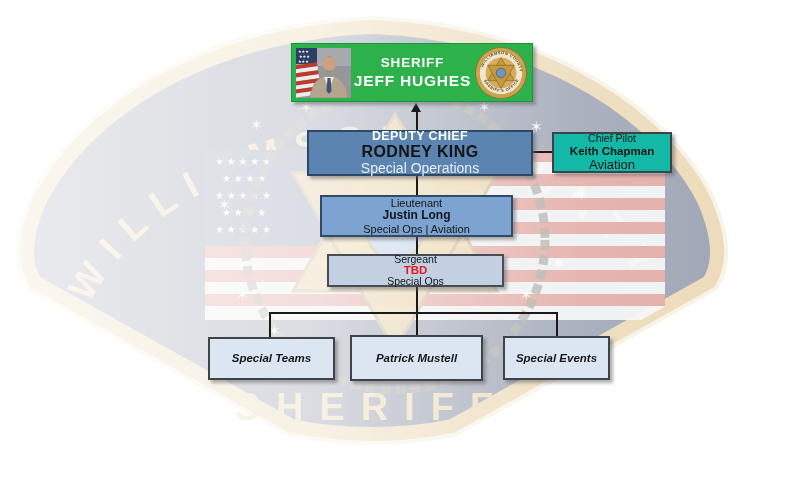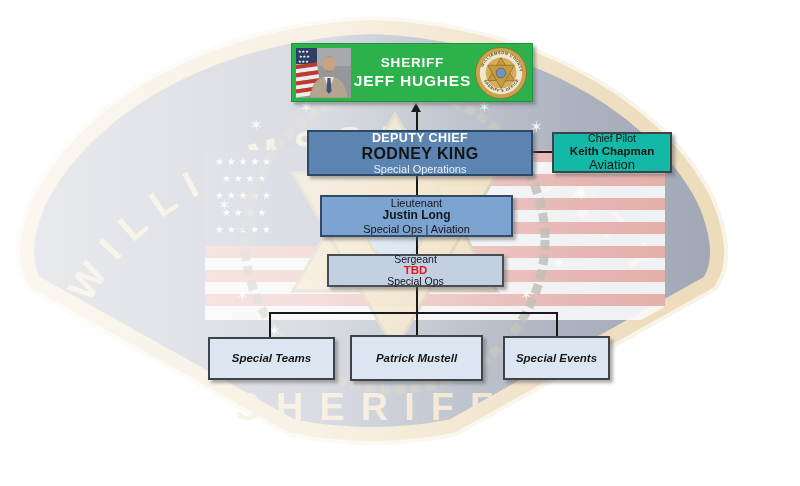--- a/index.html
+++ b/index.html
@@ -34,21 +34,21 @@
   .sheriff-photo { width:55px; height:50px; flex:0 0 auto; display:block; }
   .sheriff-mid { flex:1 1 auto; color:#ffffff; font-weight:bold; }
   .sheriff-title { font-size:13.5px; letter-spacing:.8px; }
   .sheriff-name  { font-size:15.5px; letter-spacing:.8px; margin-top:2px; }
   .sheriff-badge { width:54px; height:54px; flex:0 0 auto; display:block; }
 
   #deputy-box { left:307px; top:130px; width:226px; height:46px;
     background:#5b84b1; border:2px solid #2c4a68; }
   .deputy-title { color:#ffffff; font-weight:bold; font-size:12.5px; letter-spacing:.4px; }
   .deputy-name  { color:#141414; font-weight:bold; font-size:16px; letter-spacing:.4px; }
-  .deputy-unit  { color:#e9eff6; font-size:11px; }
+  .deputy-unit  { color:#e9eff6; font-size:14px; }
 
   #pilot-box { left:552px; top:132px; width:120px; height:41px;
     background:#14b8a6; border:2px solid #3e4349; }
   .small-title { font-size:10.5px; color:#161616; }
   .small-name  { font-size:11.5px; font-weight:bold; color:#161616; }
   .small-unit  { font-size:13px; color:#161616; }
 
   #lieutenant-box { left:320px; top:195px; width:193px; height:42px;
     background:#7da3d0; border:2px solid #2f4b66; color:#11161c; }
   .lt-title { font-size:11px; }

